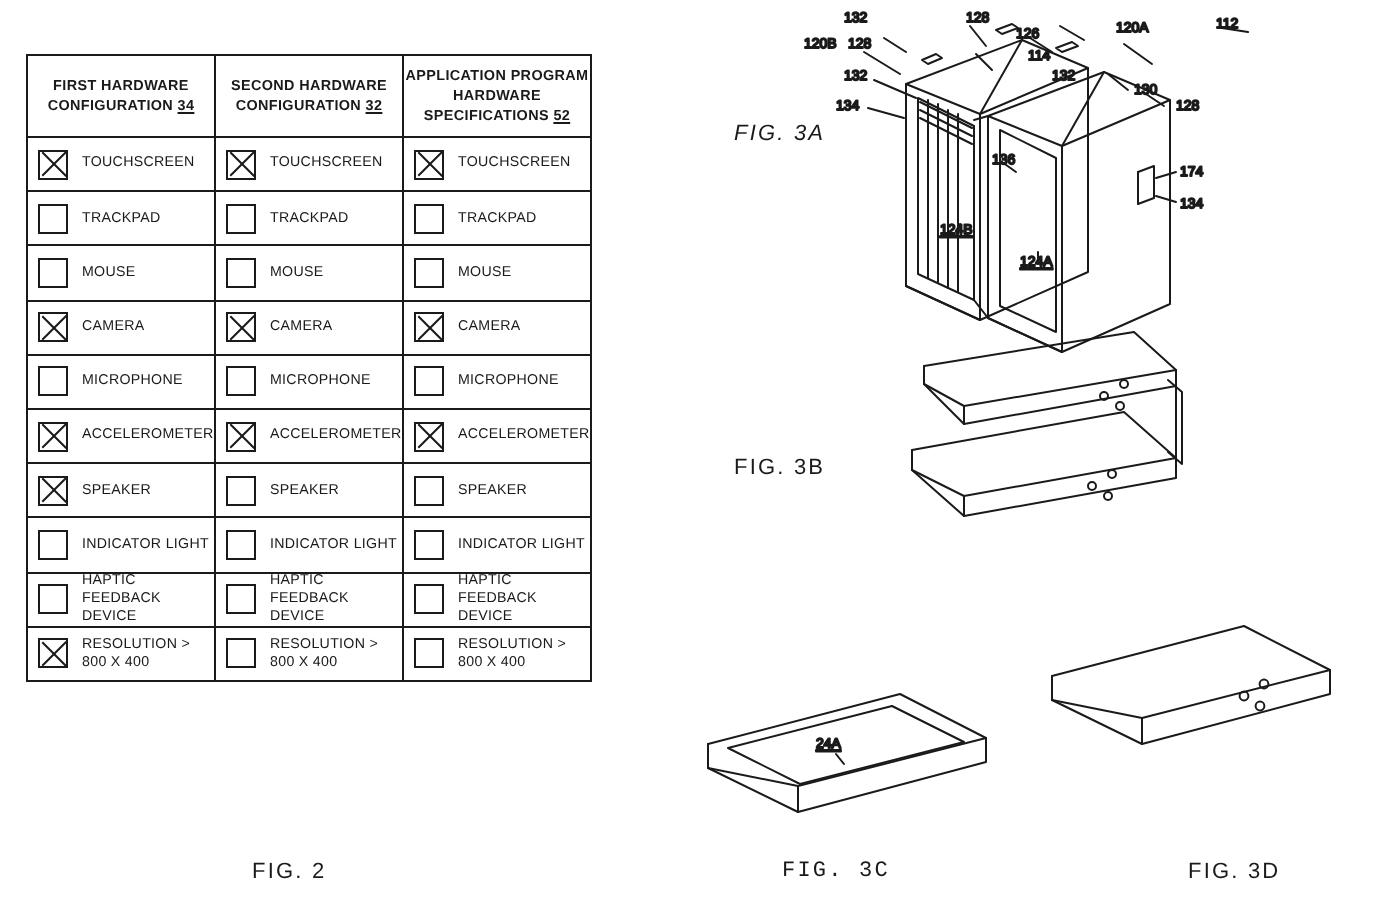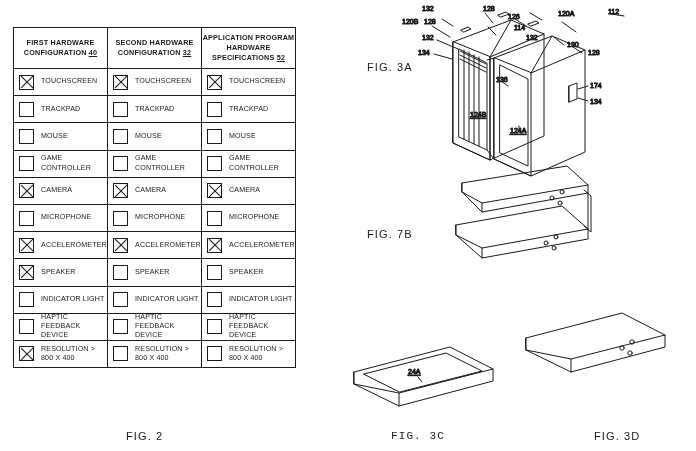--- a/index.html
+++ b/index.html
@@ -83,21 +83,21 @@
     text-transform: uppercase;
   }
   .fig-caption {
     position: absolute;
     font-size: 11px;
     letter-spacing: 1.1px;
     font-family: "Liberation Sans", sans-serif;
     color: #1a1a1a;
   }
   #cap-fig2 { left: 126px; top: 430px; }
-  #cap-fig3a { left: 367px; top: 61px; }
+  #cap-fig3a { left: 367px; top: 61px; font-style: italic; }
   #cap-fig3b { left: 367px; top: 228px; }
   #cap-fig3c { left: 391px; top: 430px; font-family: Liberation Mono, monospace; }
   #cap-fig3d { left: 570px; top: 430px; padding-left: 24px; }
 
   
   #drawings {
     position: absolute;
     left: 330px;
     top: 0;
     width: 366px;
@@ -119,21 +119,21 @@
 </head>
 <body>
 
 <div id="fig2-wrap">
   <table class="spec">
     <thead>
       <tr>
         <th class="col-head">
           <span>FIRST HARDWARE</span><br>
           <span>CONFIGURATION</span>
-          <span class="num">40</span>
+          <span class="num">34</span>
         </th>
         <th class="col-head">
           <span>SECOND HARDWARE</span><br>
           <span>CONFIGURATION</span>
           <span class="num">32</span>
         </th>
         <th class="col-head">
           <span>APPLICATION PROGRAM</span><br>
           <span>HARDWARE</span><br>
           <span>SPECIFICATIONS</span>
@@ -192,40 +192,20 @@
           <td class="cell">
             <div class="cellinner">
               <span class="box"></span>
               <span class="lbl">MOUSE</span>
             </div>
           </td>
           <td class="cell">
             <div class="cellinner">
               <span class="box"></span>
               <span class="lbl">MOUSE</span>
-            </div>
-          </td>
-        </tr>
-        <tr>
-          <td class="cell">
-            <div class="cellinner">
-              <span class="box"></span>
-              <span class="lbl">GAME CONTROLLER</span>
-            </div>
-          </td>
-          <td class="cell">
-            <div class="cellinner">
-              <span class="box"></span>
-              <span class="lbl">GAME CONTROLLER</span>
-            </div>
-          </td>
-          <td class="cell">
-            <div class="cellinner">
-              <span class="box"></span>
-              <span class="lbl">GAME CONTROLLER</span>
             </div>
           </td>
         </tr>
         <tr>
           <td class="cell">
             <div class="cellinner">
               <span class="box x"></span>
               <span class="lbl">CAMERA</span>
             </div>
           </td>
@@ -486,15 +466,15 @@
     <path d="M241 372 L241 359 L335 335"></path>
     <path d="M196 350 L241 359"></path>
     <circle cx="292" cy="348" r="2.2"></circle>
     <circle cx="302" cy="342" r="2.2"></circle>
     <circle cx="300" cy="353" r="2.2"></circle>
   </g>
 </svg>
 </div>
 
 <div class="fig-caption" id="cap-fig3a">FIG. 3A</div>
-<div class="fig-caption" id="cap-fig3b">FIG. 7B</div>
+<div class="fig-caption" id="cap-fig3b">FIG. 3B</div>
 <div class="fig-caption" id="cap-fig3c">FIG. 3C</div>
 <div class="fig-caption" id="cap-fig3d">FIG. 3D</div>
 
 </body></html>

